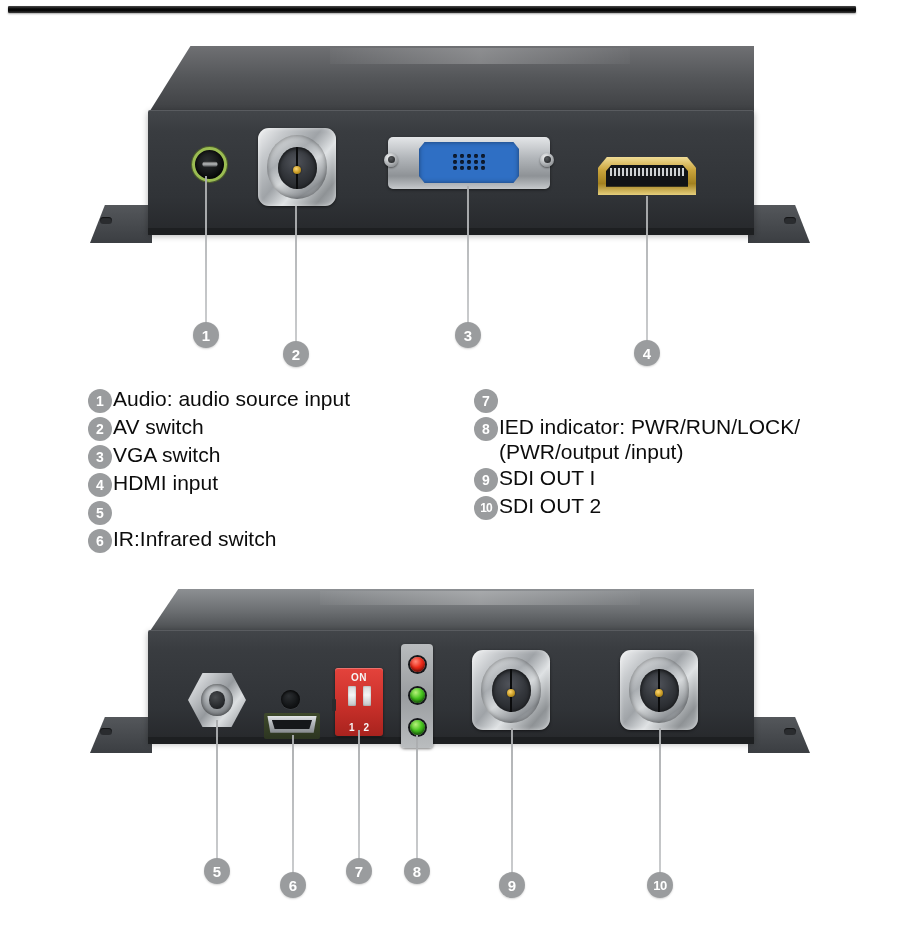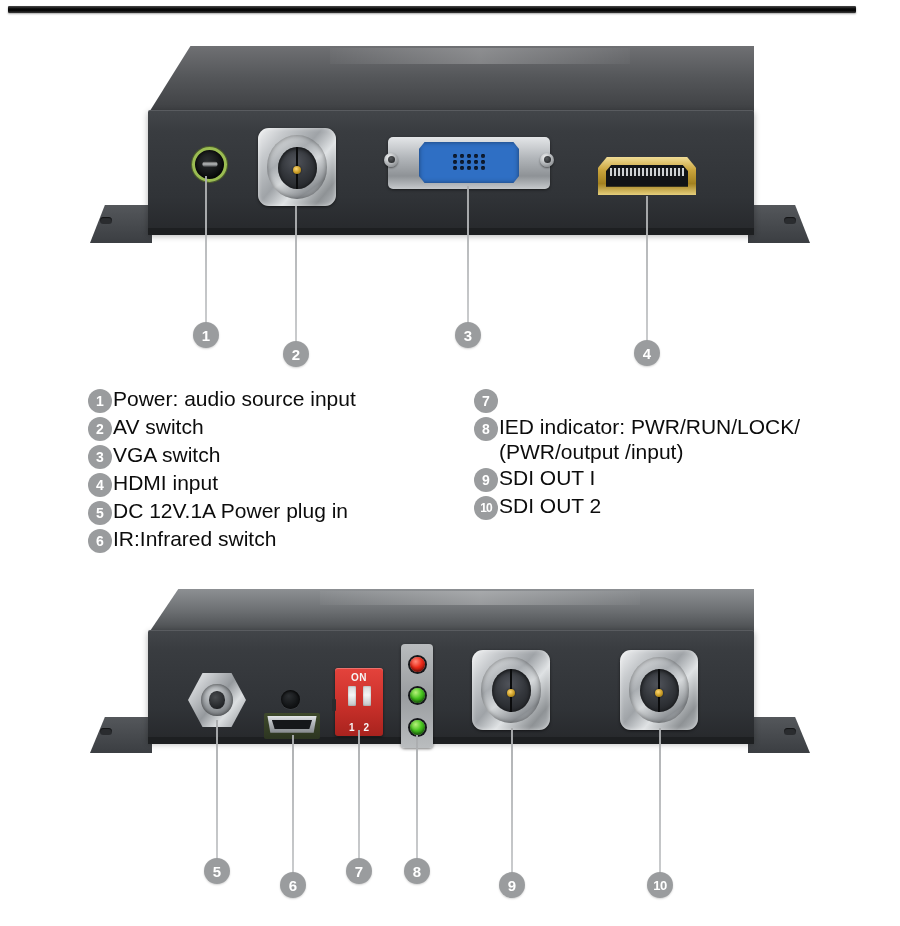--- a/index.html
+++ b/index.html
@@ -219,37 +219,36 @@
 <div class="badge" style="left:193px;top:322px;">1</div>
 <div class="badge" style="left:283px;top:341px;">2</div>
 <div class="badge" style="left:455px;top:322px;">3</div>
 <div class="badge" style="left:634px;top:340px;">4</div>
 
 <div class="legend">
 
   <div class="legend-col" style="left:88px;top:386px;width:390px;">
     <div class="lrow">
       <div class="lnum">1</div>
-      <div class="ltext">Power: audio source input</div>
+      <div class="ltext">Audio: audio source input</div>
     </div>
     <div class="lrow">
       <div class="lnum">2</div>
       <div class="ltext">AV switch</div>
     </div>
     <div class="lrow">
       <div class="lnum">3</div>
       <div class="ltext">VGA switch</div>
     </div>
     <div class="lrow">
       <div class="lnum">4</div>
       <div class="ltext">HDMI input</div>
     </div>
     <div class="lrow">
       <div class="lnum">5</div>
-      <div class="ltext">DC 12V.1A Power plug in</div>
     </div>
     <div class="lrow">
       <div class="lnum">6</div>
       <div class="ltext">IR:Infrared switch</div>
     </div>
   </div>
 
   <div class="legend-col" style="left:474px;top:386px;width:420px;">
     <div class="lrow">
       <div class="lnum">7</div>

